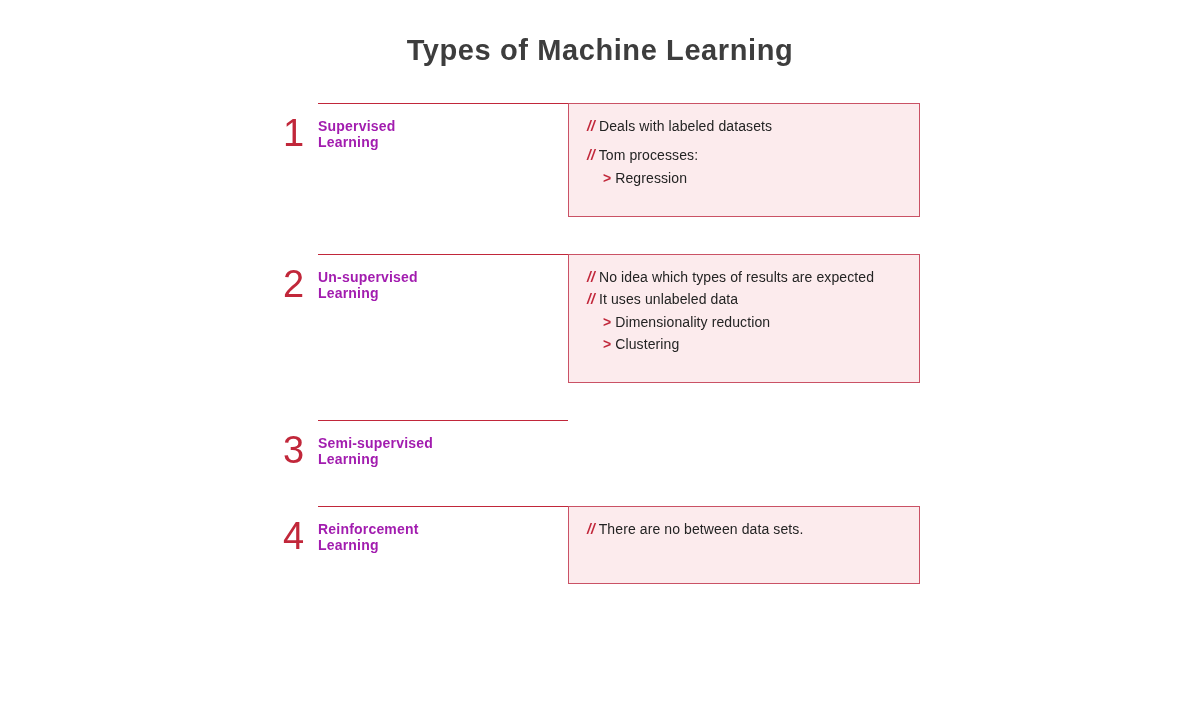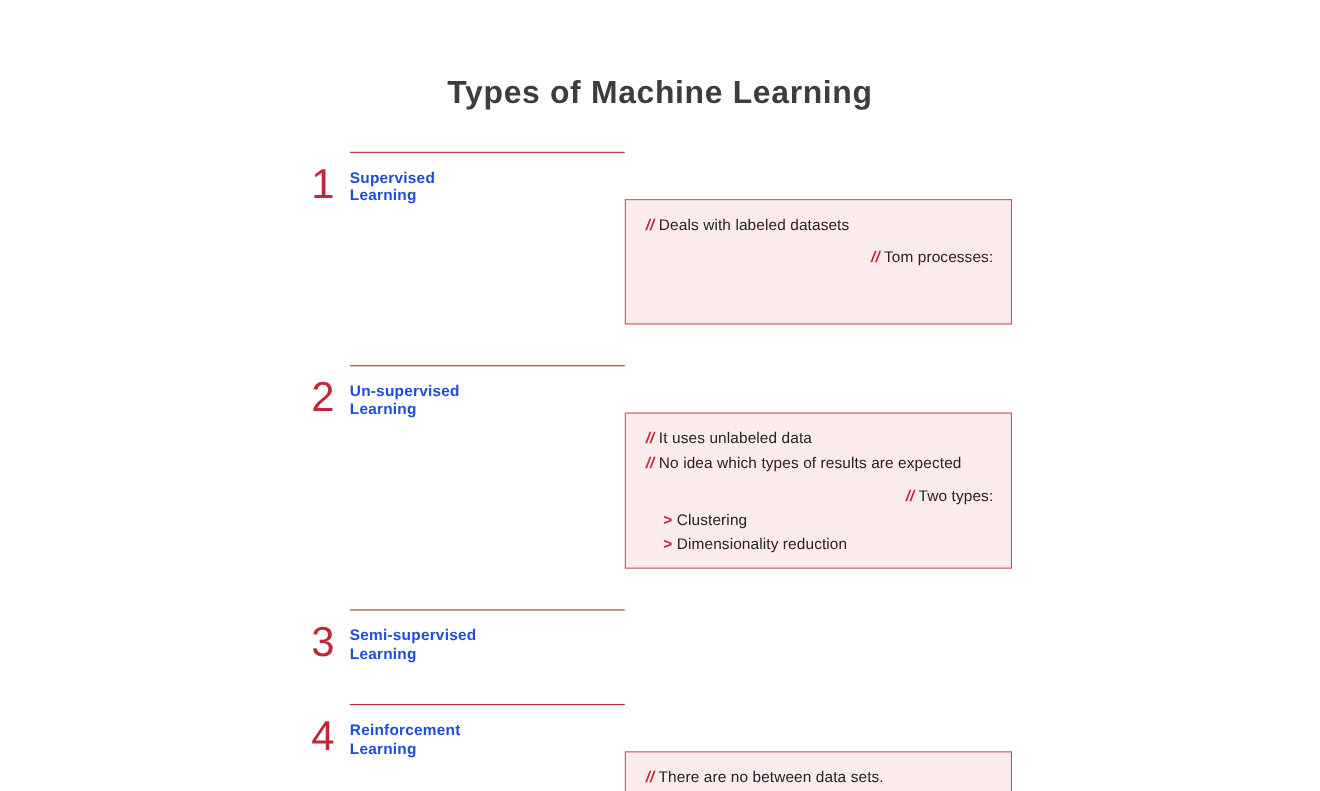--- a/index.html
+++ b/index.html
@@ -7,21 +7,21 @@
   body {
     font-family: "Liberation Sans", sans-serif;
     width: 1200px;
     height: 719px;
     overflow: hidden;
     color: #232323;
   }
   .page {
     width: 1200px;
     height: 719px;
-    padding-top: 69px;
+    padding-top: 34px;
     position: relative;
   }
   .title {
     text-align: center;
     font-size: 29px;
     font-weight: 600;
     letter-spacing: 0.6px;
     color: #3d3d3d;
     margin-bottom: 36px;
   }
@@ -46,42 +46,41 @@
   .label-col {
     width: 250px;
     flex: 0 0 250px;
     border-top: 1px solid #c1273a;
     padding-top: 14px;
   }
   .label {
     font-size: 14px;
     font-weight: bold;
     line-height: 1.15;
-    color: #1d4ed8;
+    color: #a21caf;
     white-space: pre-line;
     letter-spacing: 0.2px;
   }
   .box {
     flex: 1;
     background: #fcebed;
     border: 1px solid #ca5265;
     padding: 12px 16px 12px 18px;
     font-size: 14px;
     line-height: 1.45;
     color: #232323;
     letter-spacing: 0.1px;
-    margin-top: 43px;
   }
   .row:nth-of-type(1) .box { min-height: 114px; }
   .row:nth-of-type(2) .box { min-height: 129px; }
   .row:nth-of-type(3) .box { min-height: 80px; }
   .row:nth-of-type(4) .box { min-height: 78px; }
   .bullet-item { margin-top: 2px; }
   .bullet-item:first-child { margin-top: 0; }
-  .bullet-item.gap { margin-top: 9px; text-align: right; }
+  .bullet-item.gap { margin-top: 9px; }
   .sub-item { margin-top: 2px; padding-left: 16px; }
   .marker {
     color: #c1273a;
     font-weight: bold;
     font-style: italic;
   }
   .sub-item .marker { font-style: normal; }
 </style>
 </head>
 <body>
@@ -94,35 +93,35 @@
 
     <section class="row">
       <div class="num">1</div>
       <div class="label-col">
         <div class="label">Supervised
 Learning</div>
       </div>
       <div class="box">
           <div class="bullet-item"><span class="marker">//</span><span> Deals with labeled datasets</span></div>
           <div class="bullet-item gap"><span class="marker">//</span><span> Tom processes:</span></div>
+          <div class="sub-item"><span class="marker">&gt;</span><span> Regression</span></div>
         </div>
     </section>
 
     <section class="row">
       <div class="num">2</div>
       <div class="label-col">
         <div class="label">Un-supervised
 Learning</div>
       </div>
       <div class="box">
+          <div class="bullet-item"><span class="marker">//</span><span> No idea which types of results are expected</span></div>
           <div class="bullet-item"><span class="marker">//</span><span> It uses unlabeled data</span></div>
-          <div class="bullet-item"><span class="marker">//</span><span> No idea which types of results are expected</span></div>
-          <div class="bullet-item gap"><span class="marker">//</span><span> Two types:</span></div>
+          <div class="sub-item"><span class="marker">&gt;</span><span> Dimensionality reduction</span></div>
           <div class="sub-item"><span class="marker">&gt;</span><span> Clustering</span></div>
-          <div class="sub-item"><span class="marker">&gt;</span><span> Dimensionality reduction</span></div>
         </div>
     </section>
 
     <section class="row">
       <div class="num">3</div>
       <div class="label-col">
         <div class="label">Semi-supervised
 Learning</div>
       </div>
     </section>

